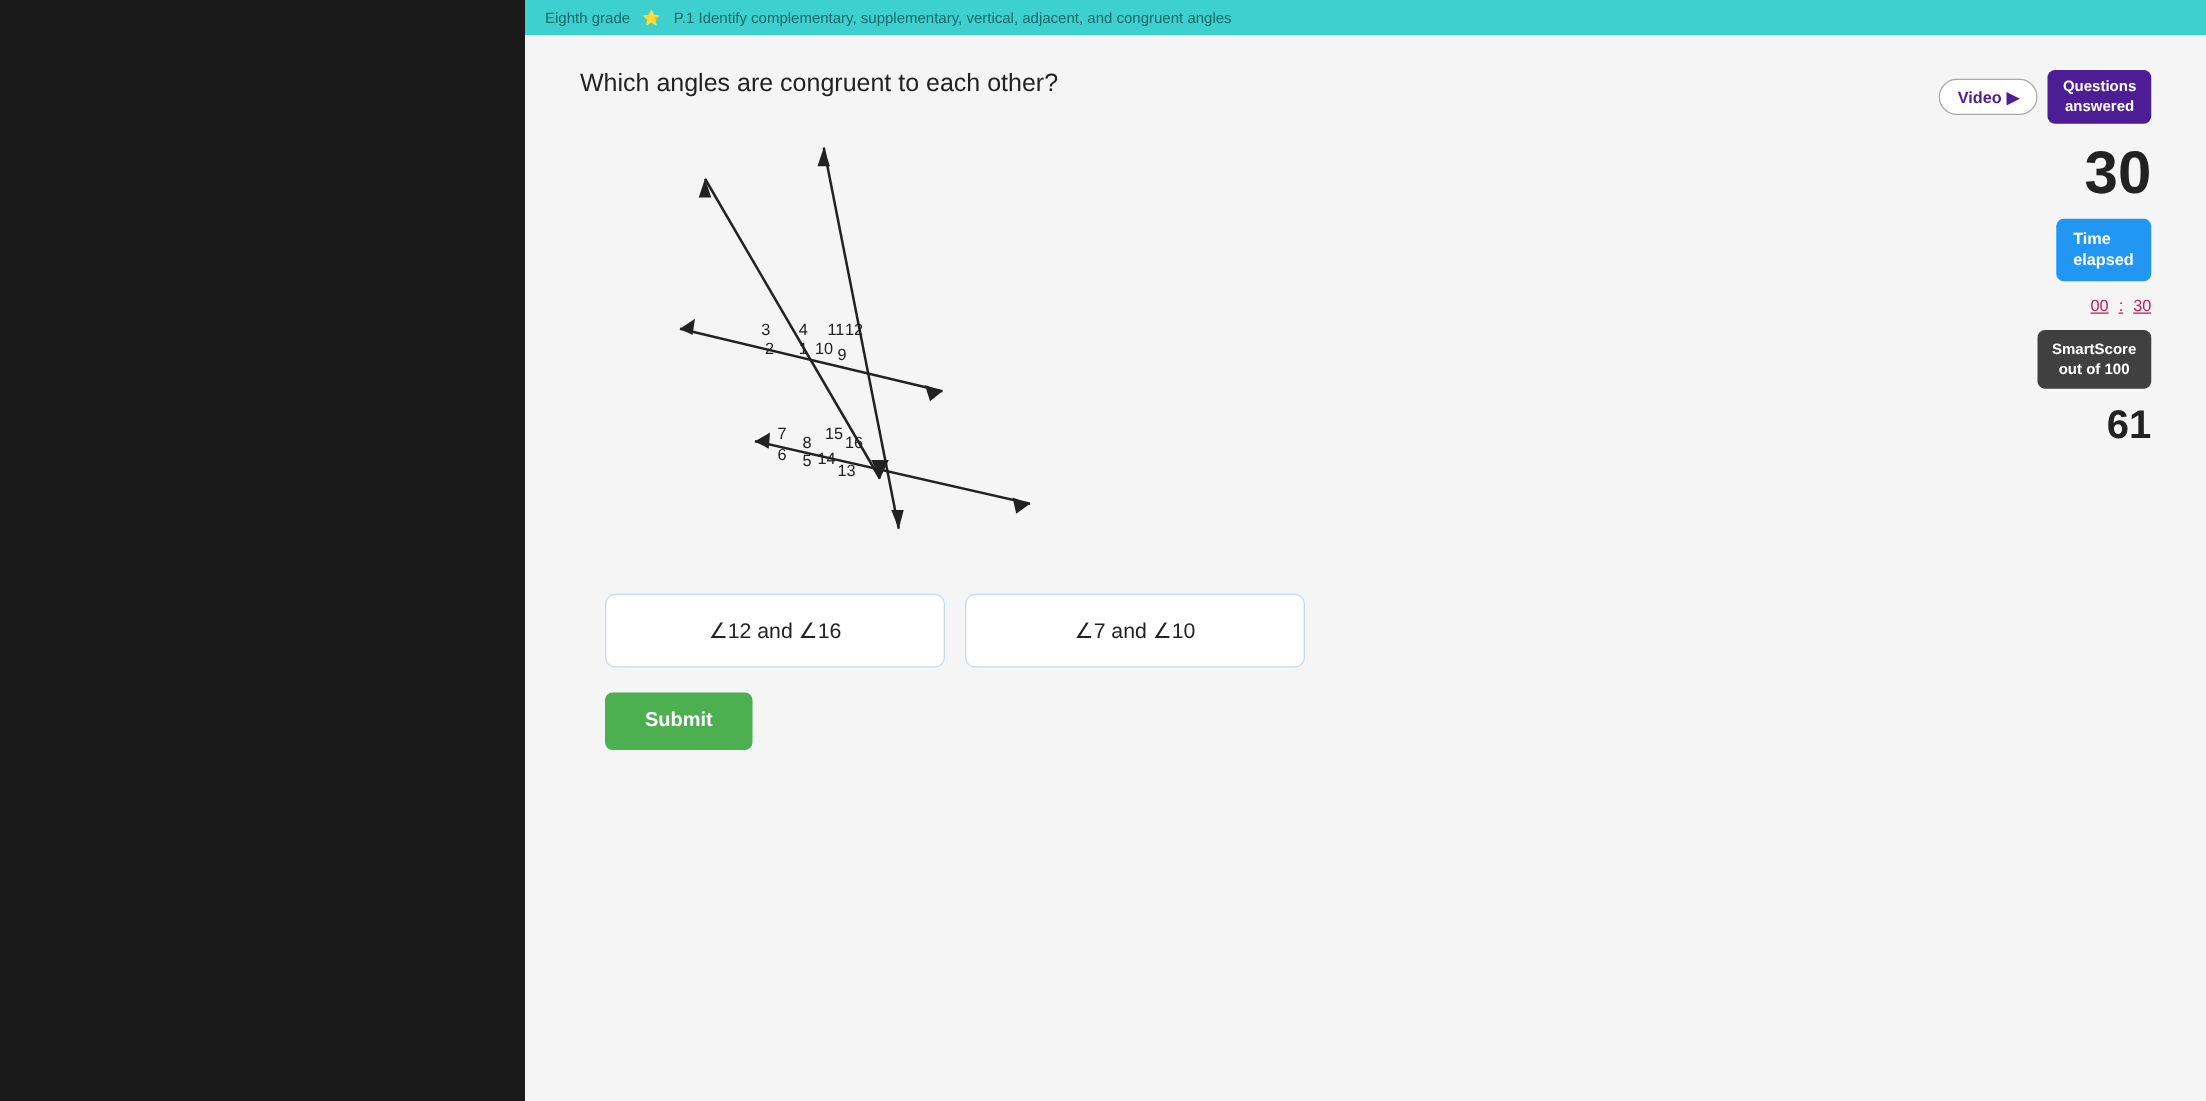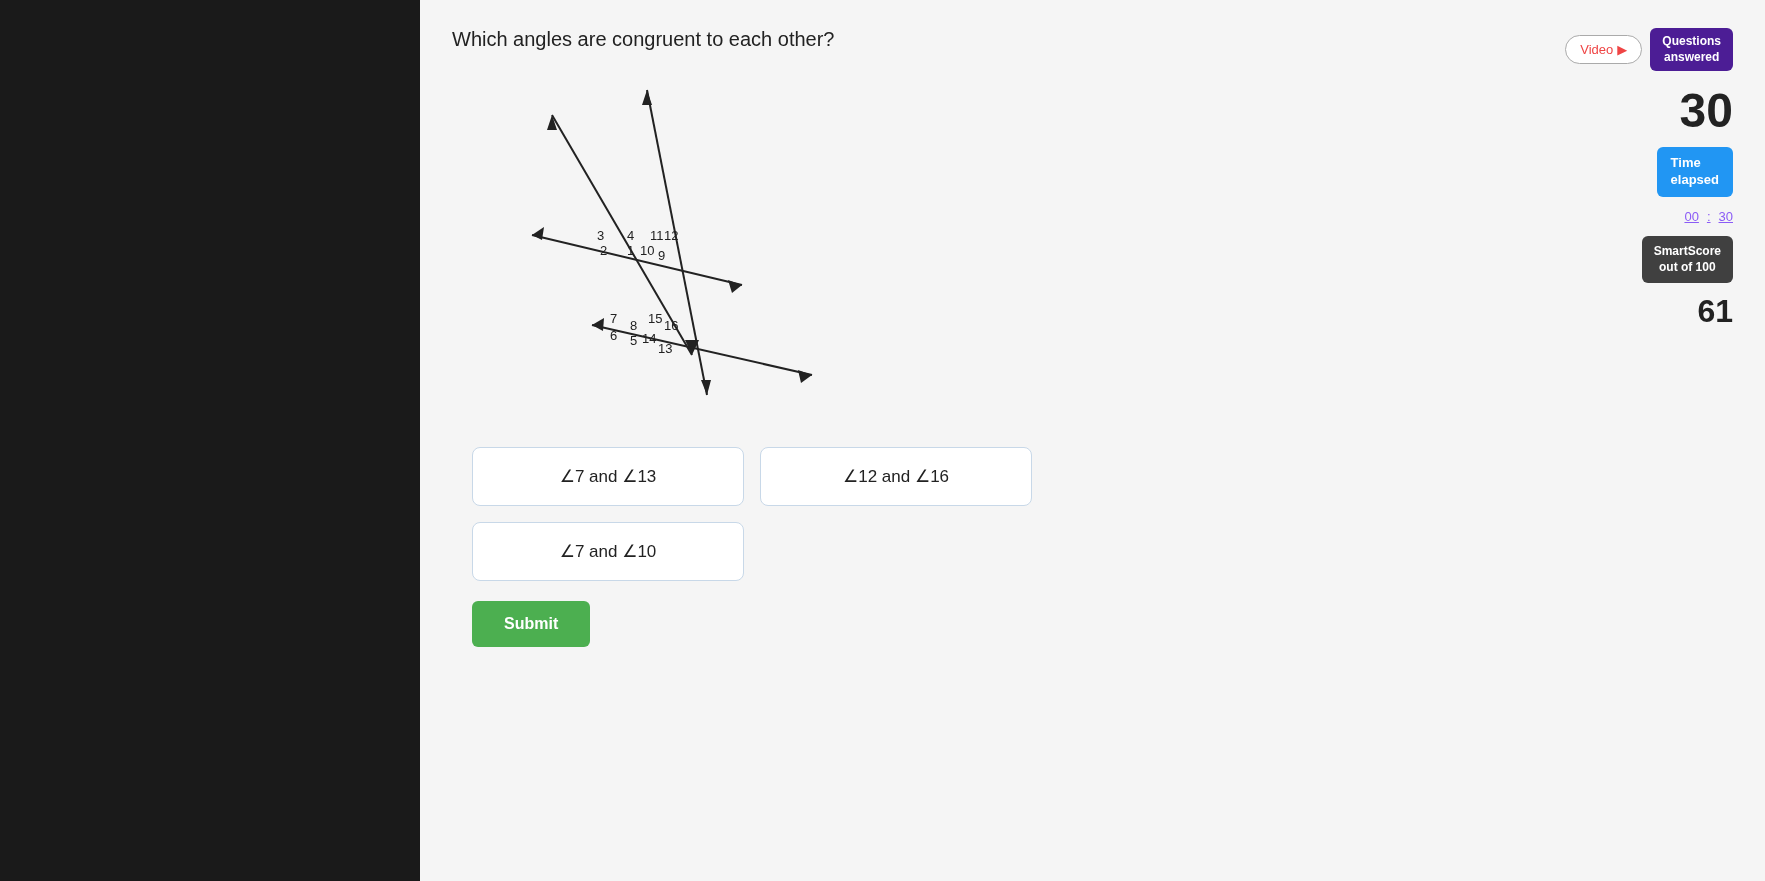--- a/index.html
+++ b/index.html
@@ -35,21 +35,21 @@
     .breadcrumb {
       font-size: 12px;
       color: #1a6a6a;
     }
 
     .content-area {
       background: #f5f5f5;
       flex: 1;
       display: flex;
       flex-direction: row;
-      padding: 28px 32px;
+      padding: 28px 44px;
       position: relative;
     }
 
     .question-section {
       flex: 1;
     }
 
     .question-title {
       font-size: 20px;
       color: #222;
@@ -114,24 +114,25 @@
       margin-bottom: 4px;
     }
 
     .video-btn {
       background: white;
       border: 1.5px solid #aaa;
       border-radius: 20px;
       padding: 6px 14px;
       font-size: 13px;
       cursor: pointer;
-      color: #ef4444;
+      color: #4c1d95;
       display: flex;
       align-items: center;
       gap: 4px;
+      font-weight: bold;
     }
 
     .questions-btn {
       background: #4c1d95;
       color: white;
       border: none;
       border-radius: 6px;
       padding: 6px 12px;
       font-size: 12px;
       font-weight: bold;
@@ -159,21 +160,21 @@
       cursor: pointer;
       text-align: left;
       line-height: 1.3;
     }
 
     .time-numbers {
       display: flex;
       gap: 8px;
       justify-content: flex-end;
       font-size: 13px;
-      color: #8b5cf6;
+      color: #be185d;
       text-decoration: underline;
     }
 
     .smart-score-btn {
       background: #404040;
       color: white;
       border: none;
       border-radius: 6px;
       padding: 8px 12px;
       font-size: 12px;
@@ -203,20 +204,27 @@
       fill: #222;
     }
   </style>
 </head>
 <body>
 
 <div class="left-panel"></div>
 
 <div class="main-content">
 
+  <div class="top-bar">
+    <span class="breadcrumb">
+      <span>Eighth grade</span>
+      &nbsp;&nbsp;⭐&nbsp;&nbsp;
+      <span>P.1 Identify complementary, supplementary, vertical, adjacent, and congruent angles</span>
+    </span>
+  </div>
 
   <div class="content-area">
 
     <div class="question-section">
       <div class="question-title">Which angles are congruent to each other?</div>
 
       
       <div class="diagram-container">
         <svg class="diagram-svg" viewBox="0 0 360 340">
 
@@ -256,21 +264,20 @@
 
           <text x="156" y="248" class="angle-label">15</text>
           <text x="172" y="255" class="angle-label">16</text>
           <text x="150" y="268" class="angle-label">14</text>
           <text x="166" y="278" class="angle-label">13</text>
         </svg>
       </div>
 
       
       <div class="answers-grid">
-        <button class="answer-btn">∠7 and ∠13</button>
         <button class="answer-btn">∠12 and ∠16</button>
         <button class="answer-btn">∠7 and ∠10</button>
       </div>
 
       <button class="submit-btn">Submit</button>
     </div>
 
     <div class="right-sidebar">
       <div class="sidebar-top">
         <button class="video-btn">

